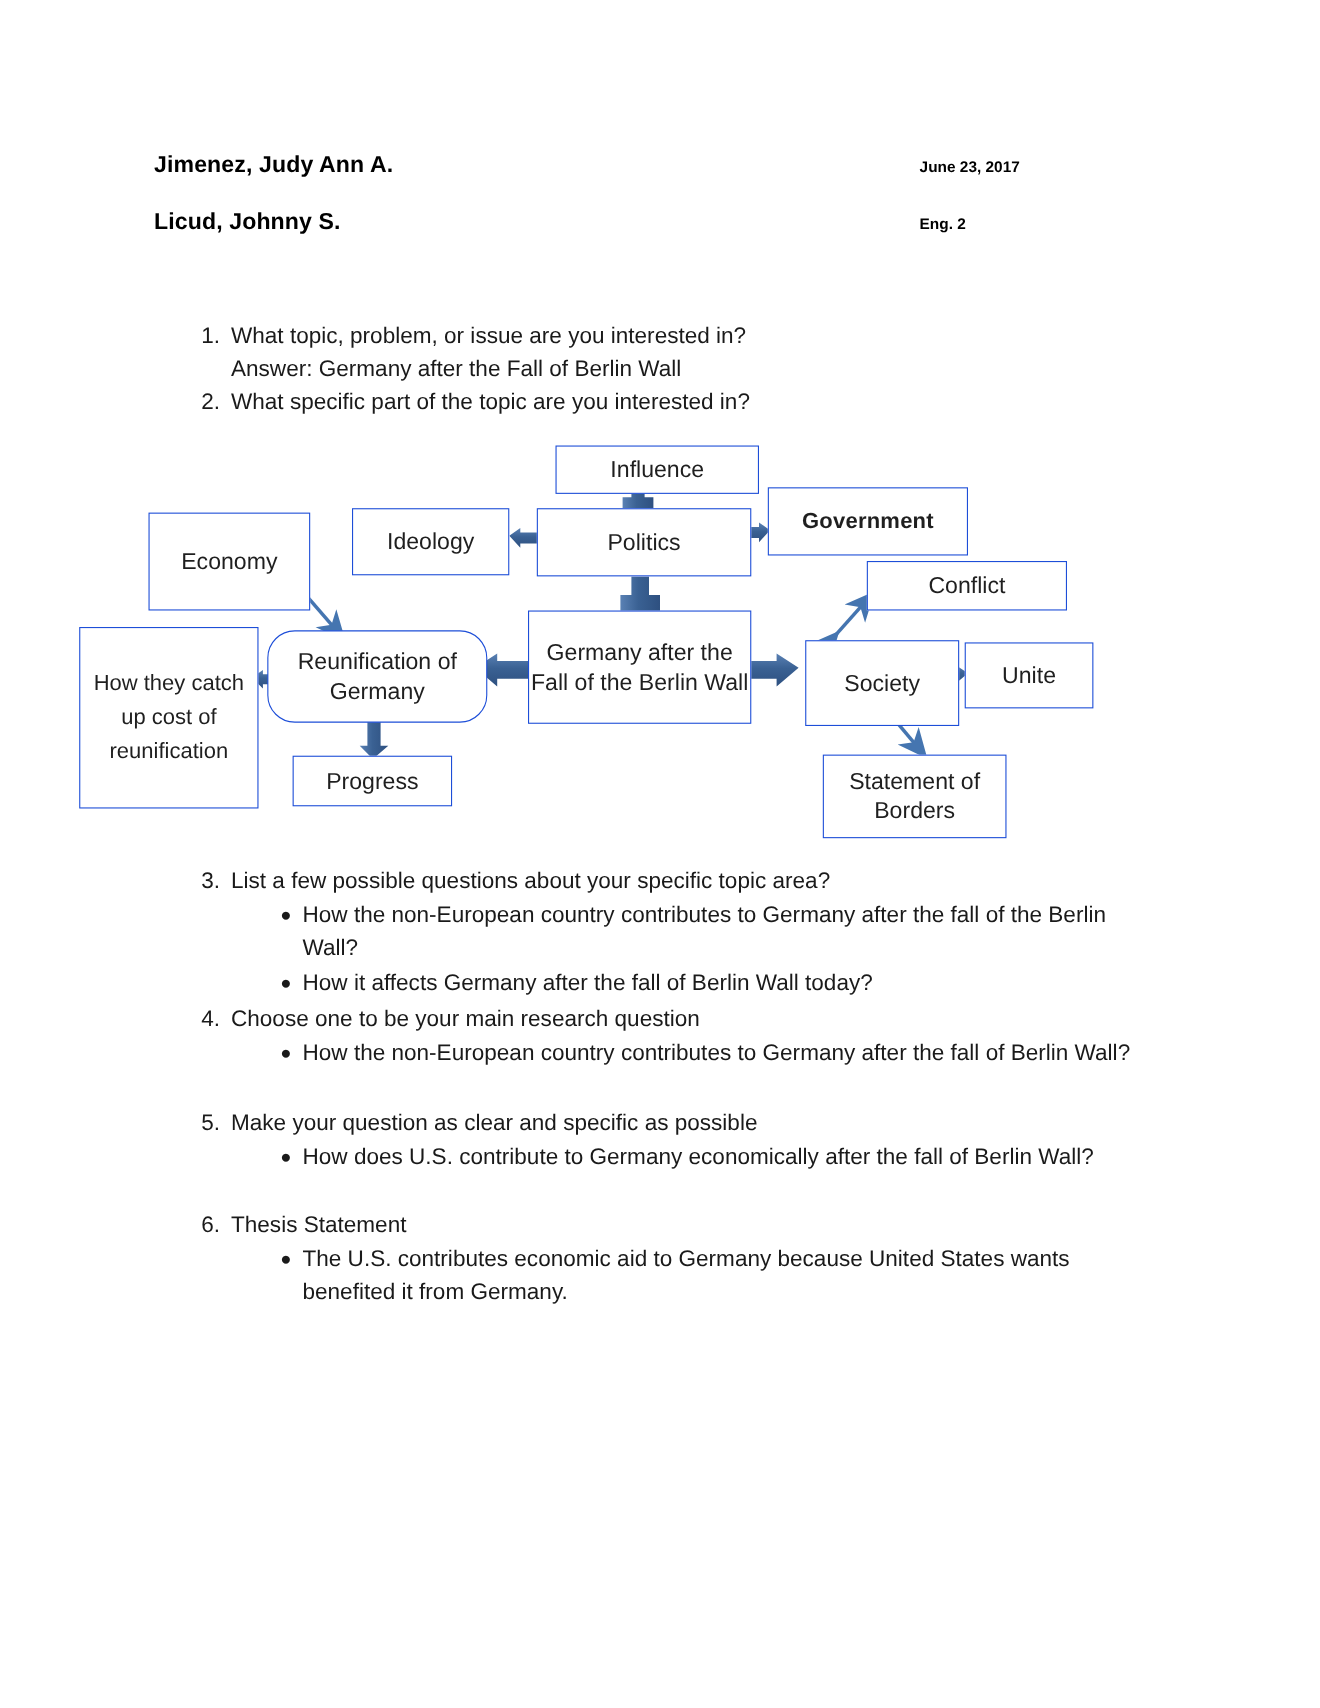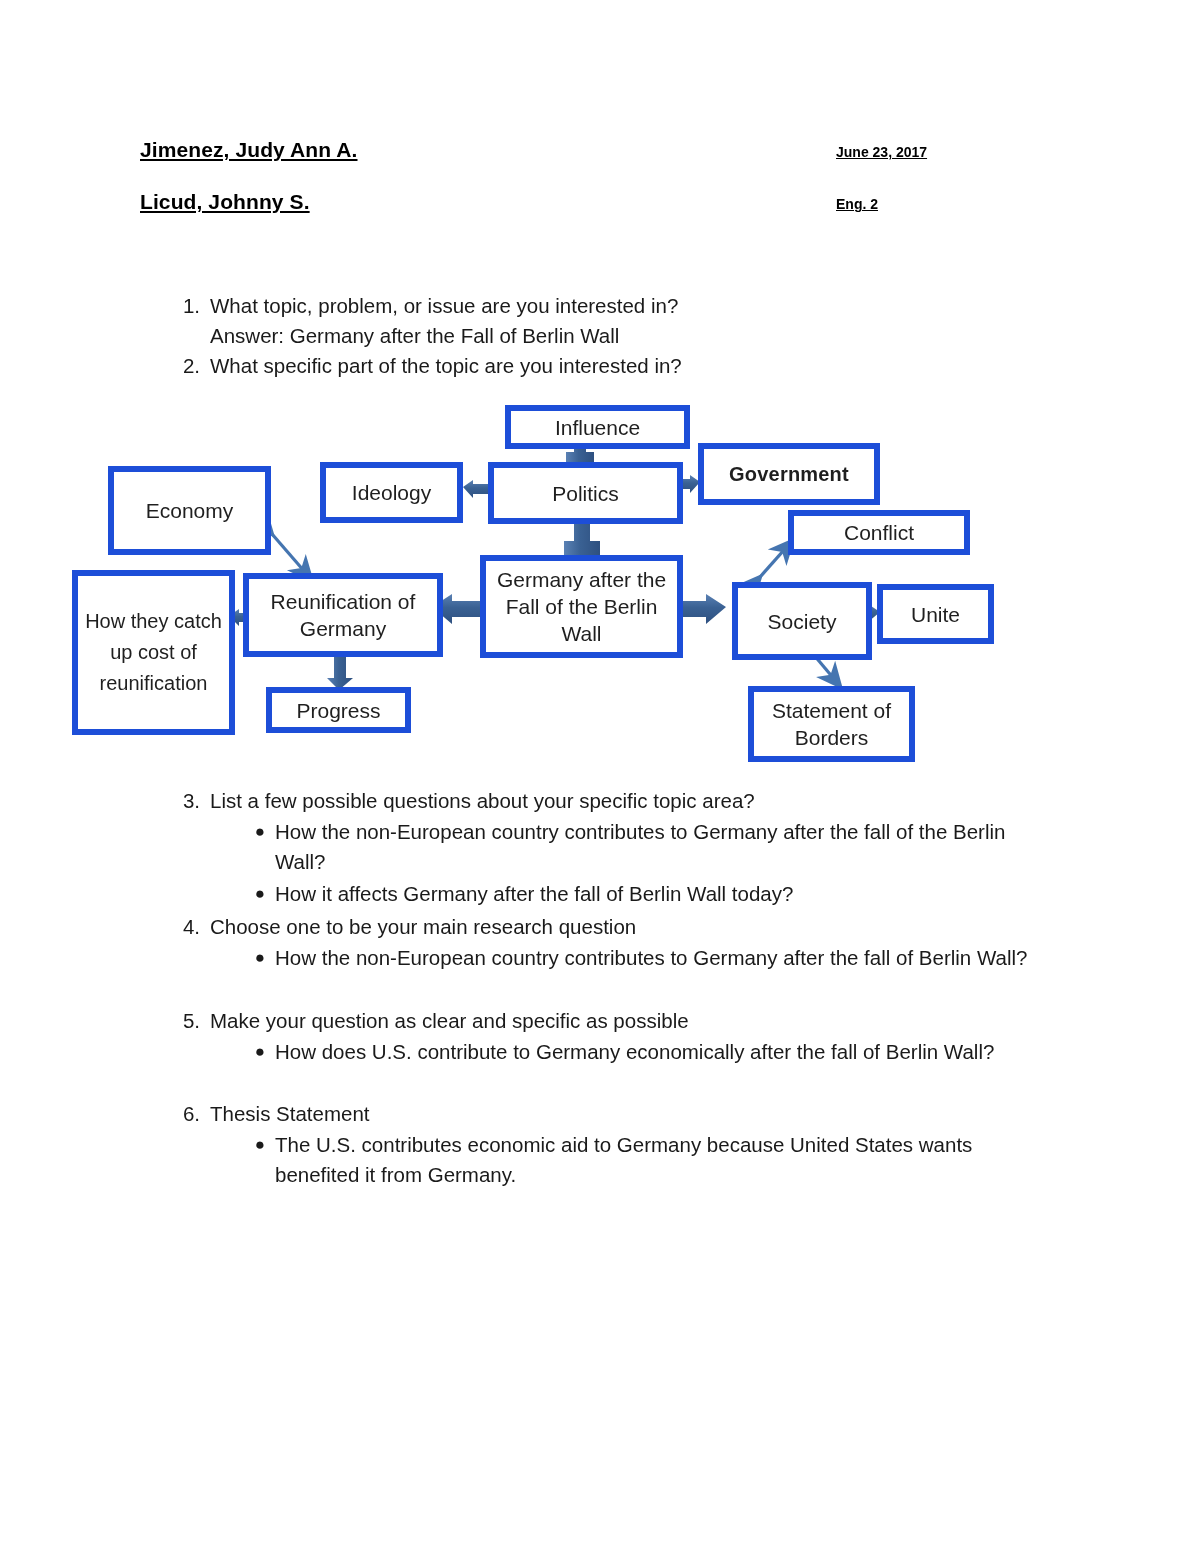--- a/index.html
+++ b/index.html
@@ -23,21 +23,20 @@
   .header-block {
     position: absolute;
     left: 140px;
     top: 138px;
     width: 900px;
   }
   .header-row {
     display: flex;
     align-items: baseline;
     height: 52px;
-    text-decoration: underline;
   }
   .header-name {
     font-size: 21px;
     font-weight: bold;
     letter-spacing: 0.1px;
   }
   .header-meta {
     font-size: 14px;
     font-weight: bold;
     margin-left: auto;
@@ -89,21 +88,21 @@
     position: absolute;
     left: 0;
     top: 0;
     width: 1200px;
     height: 1553px;
     pointer-events: none;
   }
   .node {
     position: absolute;
     box-sizing: border-box;
-    border: 6px solid #1d4ed8;
+    border: 1px solid #1d4ed8;
     background: #ffffff;
     display: flex;
     align-items: center;
     justify-content: center;
     text-align: center;
     font-size: 21px;
     line-height: 27px;
     color: #1f1f1f;
     z-index: 5;
   }
@@ -234,29 +233,29 @@
     </div>
 
     <div class="node small-bold" style="left:698px; top:443px; width:182px; height:62px;">
       <span>Government</span>
     </div>
 
     <div class="node" style="left:788px; top:510px; width:182px; height:45px;">
       <span>Conflict</span>
     </div>
 
-    <div class="node" style="left:108px; top:466px; width:163px; height:89px;">
+    <div class="node" style="left:135px; top:466px; width:147px; height:89px;">
       <span>Economy</span>
     </div>
 
     <div class="node" style="left:480px; top:555px; width:203px; height:103px;">
       <span>Germany after the Fall of the Berlin Wall</span>
     </div>
 
-    <div class="node" style="left:243px; top:573px; width:200px; height:84px;">
+    <div class="node" style="left:243px; top:573px; width:200px; height:84px;border-radius:25px;">
       <span>Reunification of Germany</span>
     </div>
 
     <div class="node" style="left:72px; top:570px; width:163px; height:165px; font-size:20px; line-height:31px;">
       <span>How they catch up cost of reunification</span>
     </div>
 
     <div class="node" style="left:266px; top:687px; width:145px; height:46px;">
       <span>Progress</span>
     </div>

